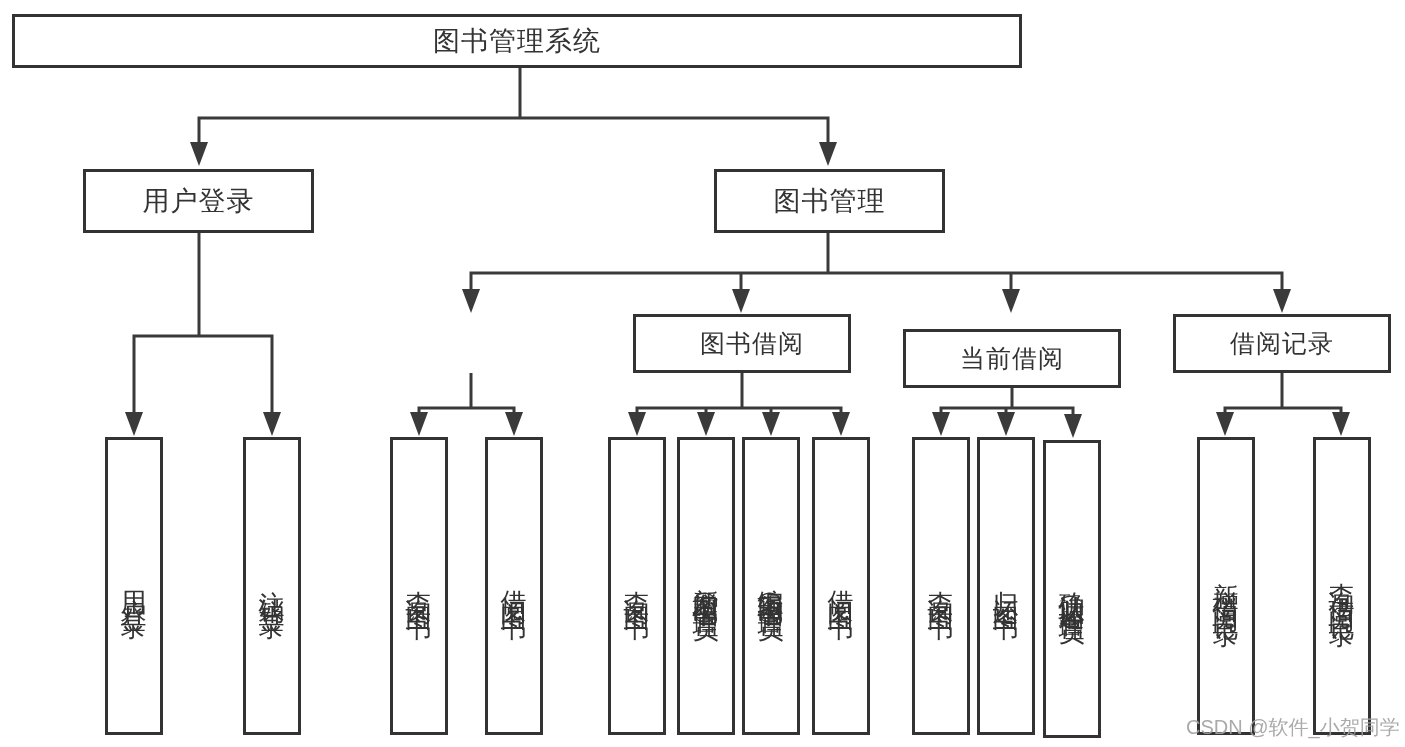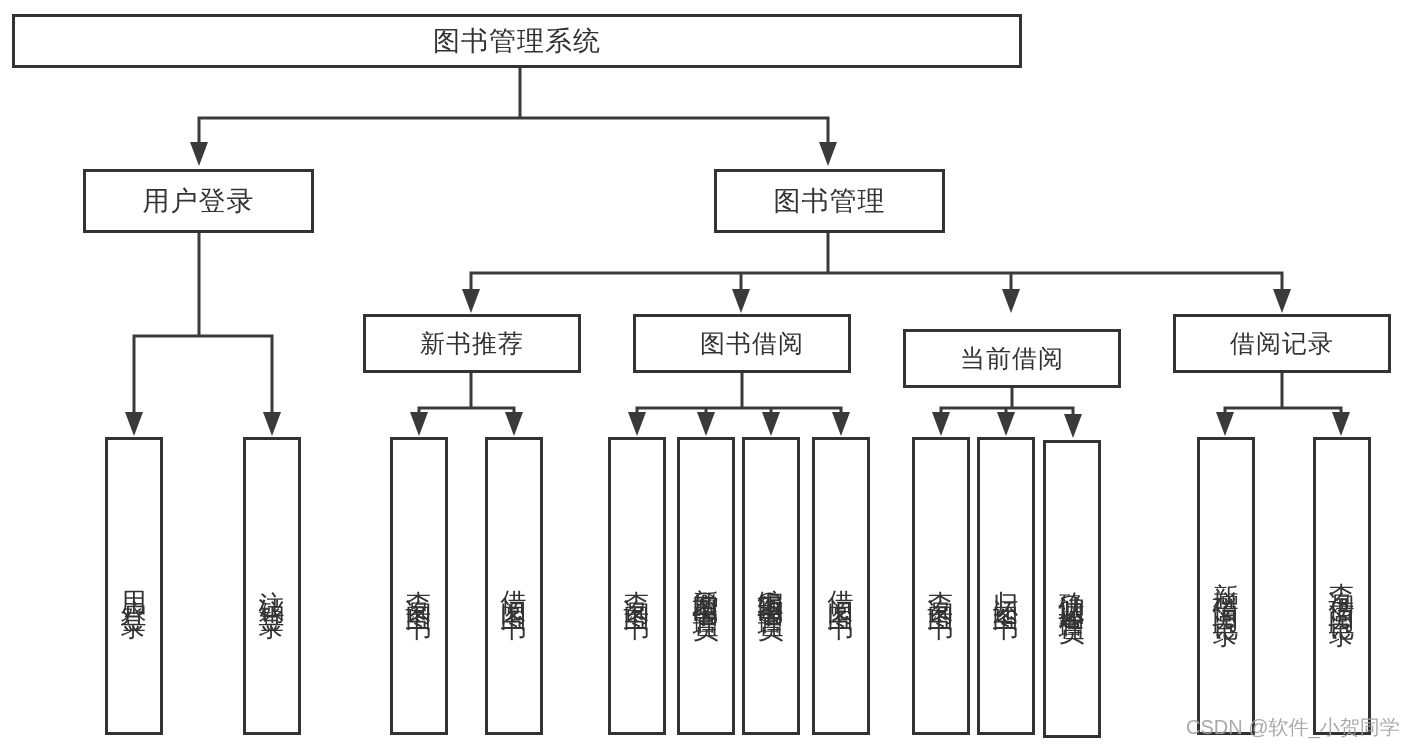--- a/index.html
+++ b/index.html
@@ -111,23 +111,20 @@
     <span>图书管理系统</span>
   </div>
 
   <div class="box" style="left:83px;top:169px;width:231px;height:64px;">
     <span>用户登录</span>
   </div>
   <div class="box" style="left:714px;top:169px;width:231px;height:64px;">
     <span>图书管理</span>
   </div>
 
-  <div class="box l3" style="left:363px;top:314px;width:218px;height:59px;">
-    <span>新书推荐</span>
-  </div>
   <div class="box l3" style="left:633px;top:314px;width:218px;height:59px;padding-left:20px;">
     <span>图书借阅</span>
   </div>
   <div class="box l3" style="left:903px;top:314px;width:218px;height:59px;margin-top:15px;">
     <span>当前借阅</span>
   </div>
   <div class="box l3" style="left:1173px;top:314px;width:218px;height:59px;">
     <span>借阅记录</span>
   </div>
 

